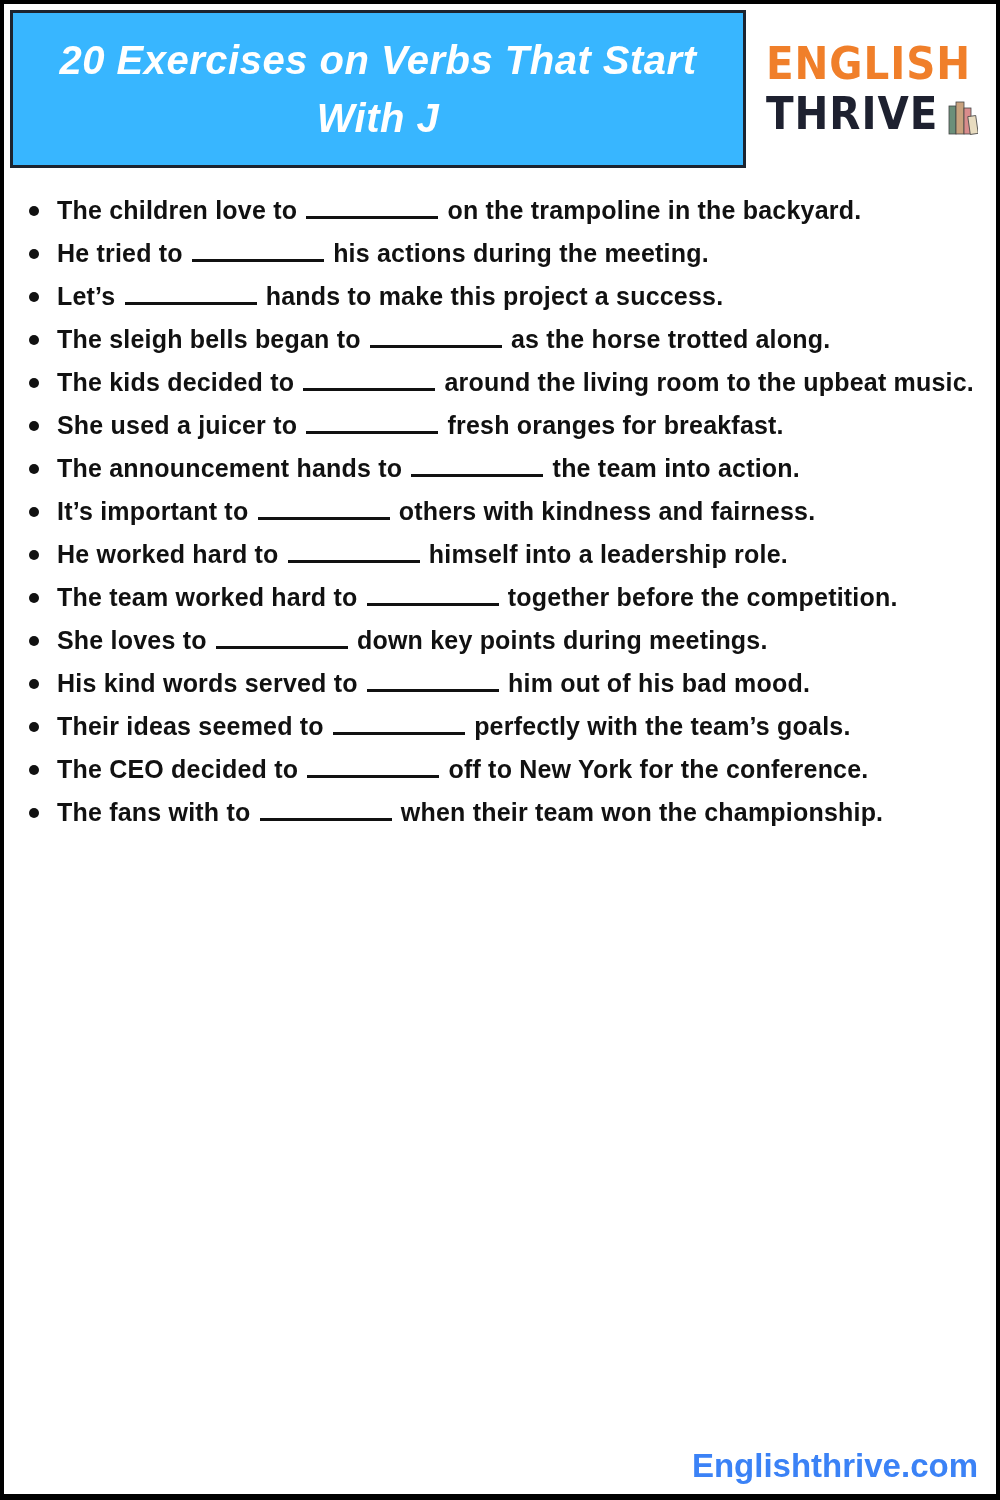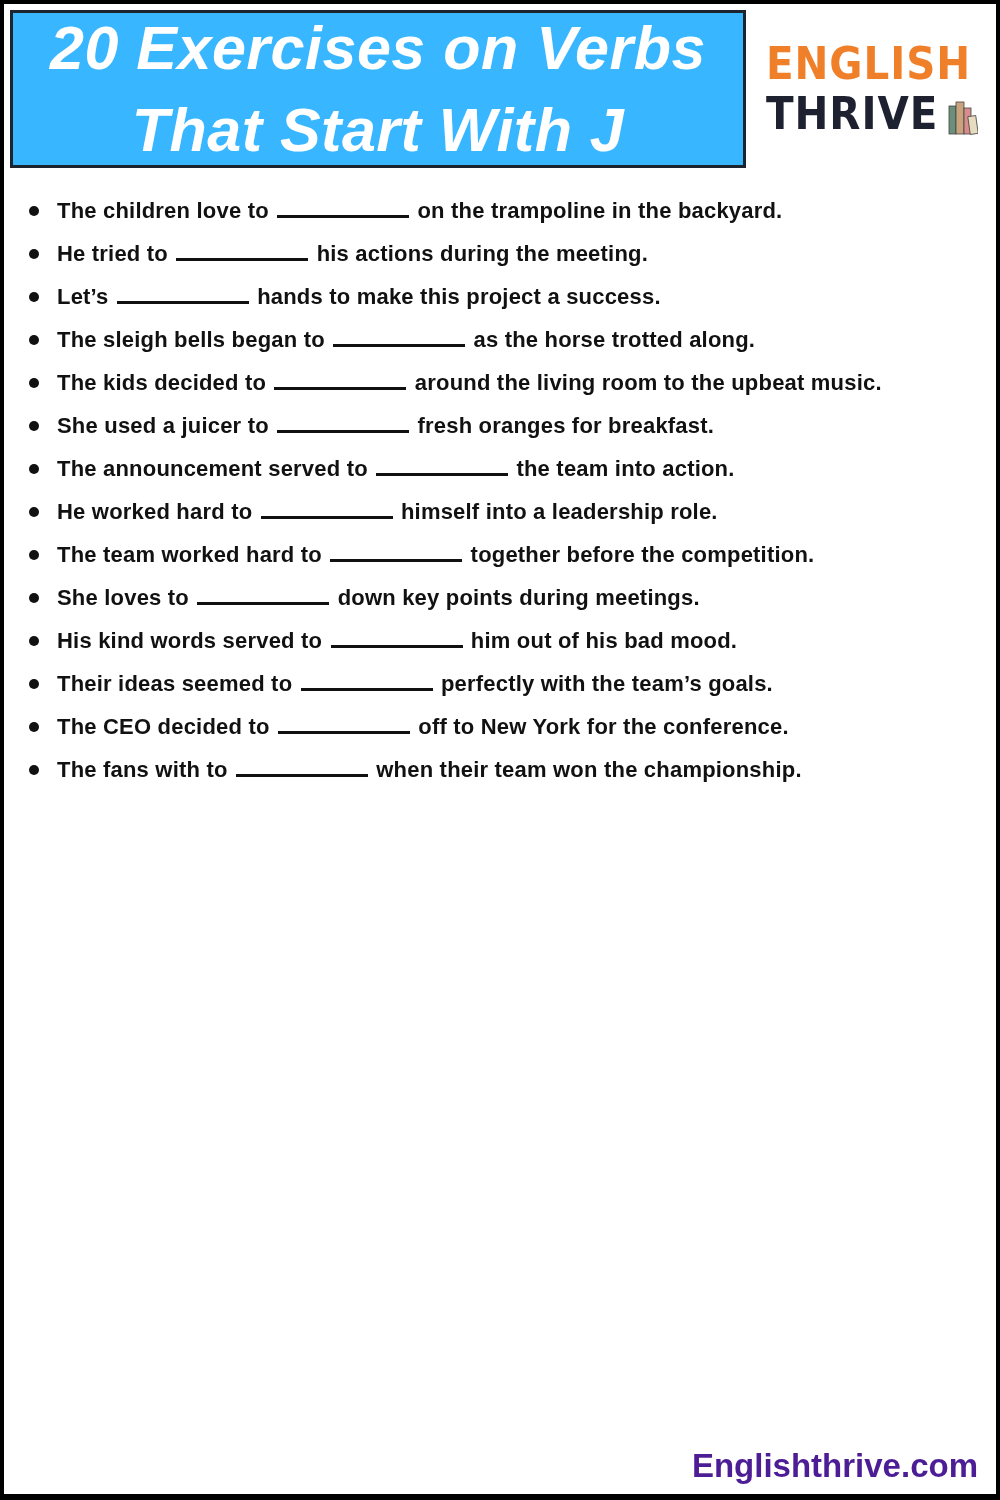--- a/index.html
+++ b/index.html
@@ -12,21 +12,21 @@
       position: absolute; left: 4px; top: 4px; width: 992px; height: 1490px;
       background: #ffffff;
     }
     .header-box {
       position: absolute; left: 6px; top: 6px; width: 736px; height: 158px;
       background: #38b6ff; border: 3px solid #1c2430; box-sizing: border-box;
       display: flex; align-items: center; justify-content: center; text-align: center;
     }
     .header-title {
       color: #ffffff; font-weight: bold; font-style: italic;
-      font-size: 61px; line-height: 82px; letter-spacing: 0.5px;
+      font-size: 40px; line-height: 58px; letter-spacing: 0.5px;
       margin: 0; padding: 0 20px; width: 100%;
     }
     .logo {
       position: absolute; left: 758px; top: 30px; width: 230px; height: 110px;
     }
     .logo-line1 {
       position: absolute; left: 4px; top: 6px;
       color: #f07f2a; font-weight: bold; font-size: 44px; letter-spacing: 1px;
       font-family: "DejaVu Sans", sans-serif; line-height: 48px;
       transform: scaleX(0.92); transform-origin: left;
@@ -40,34 +40,34 @@
     .books-icon {
       position: absolute; left: 186px; top: 66px; width: 30px; height: 36px;
     }
     .exercise-list {
       position: absolute; left: 22px; top: 185px; width: 956px;
       margin: 0; padding: 0; list-style: none;
     }
     .exercise-item {
       position: relative; padding-left: 31px;
       font-family: "Liberation Sans", sans-serif; font-weight: bold;
-      font-size: 22px; line-height: 43px; color: #111111;
+      font-size: 25px; line-height: 43px; color: #111111;
       text-align: justify; letter-spacing: 0.2px;
     }
     .bullet {
       position: absolute; left: 3px; top: 17px; width: 10px; height: 10px;
       border-radius: 50%; background: #111111;
     }
     .blank {
       display: inline-block; width: 132px; border-bottom: 3px solid #111;
       height: 26px; vertical-align: baseline; margin: 0 2px;
     }
     .footer-site {
       position: absolute; right: 18px; top: 1443px;
-      font-weight: bold; font-size: 33px; color: #4c1d95;
+      font-weight: bold; font-size: 33px; color: #3b82f6;
       font-family: "Liberation Sans", sans-serif;
     }
   </style>
 </head>
 <body>
 
 <div class="page">
   <div class="header-box">
     <h1 class="header-title">20 Exercises on Verbs That Start With J</h1>
   </div>
@@ -83,21 +83,22 @@
     </svg>
   </div>
 
   <ul class="exercise-list" id="exercise-list">
       <li class="exercise-item"><span class="bullet"></span><span>The children love to</span> <span class="blank"></span> <span>on the trampoline in the backyard.</span></li>
       <li class="exercise-item"><span class="bullet"></span><span>He tried to</span> <span class="blank"></span> <span>his actions during the meeting.</span></li>
       <li class="exercise-item"><span class="bullet"></span><span>Let’s</span> <span class="blank"></span> <span>hands to make this project a success.</span></li>
       <li class="exercise-item"><span class="bullet"></span><span>The sleigh bells began to</span> <span class="blank"></span> <span>as the horse trotted along.</span></li>
       <li class="exercise-item"><span class="bullet"></span><span>The kids decided to</span> <span class="blank"></span> <span>around the living room to the upbeat music.</span></li>
       <li class="exercise-item"><span class="bullet"></span><span>She used a juicer to</span> <span class="blank"></span> <span>fresh oranges for breakfast.</span></li>
-      <li class="exercise-item"><span class="bullet"></span><span>The announcement served to</span> <span class="blank"></span> <span>the team into action.</span></li>
+      <li class="exercise-item"><span class="bullet"></span><span>The announcement hands to</span> <span class="blank"></span> <span>the team into action.</span></li>
+      <li class="exercise-item"><span class="bullet"></span><span>It’s important to</span> <span class="blank"></span> <span>others with kindness and fairness.</span></li>
       <li class="exercise-item"><span class="bullet"></span><span>He worked hard to</span> <span class="blank"></span> <span>himself into a leadership role.</span></li>
       <li class="exercise-item"><span class="bullet"></span><span>The team worked hard to</span> <span class="blank"></span> <span>together before the competition.</span></li>
       <li class="exercise-item"><span class="bullet"></span><span>She loves to</span> <span class="blank"></span> <span>down key points during meetings.</span></li>
       <li class="exercise-item"><span class="bullet"></span><span>His kind words served to</span> <span class="blank"></span> <span>him out of his bad mood.</span></li>
       <li class="exercise-item"><span class="bullet"></span><span>Their ideas seemed to</span> <span class="blank"></span> <span>perfectly with the team’s goals.</span></li>
       <li class="exercise-item"><span class="bullet"></span><span>The CEO decided to</span> <span class="blank"></span> <span>off to New York for the conference.</span></li>
       <li class="exercise-item"><span class="bullet"></span><span>The fans with to</span> <span class="blank"></span> <span>when their team won the championship.</span></li>
     </ul>
 
   <div class="footer-site">Englishthrive.com</div>

